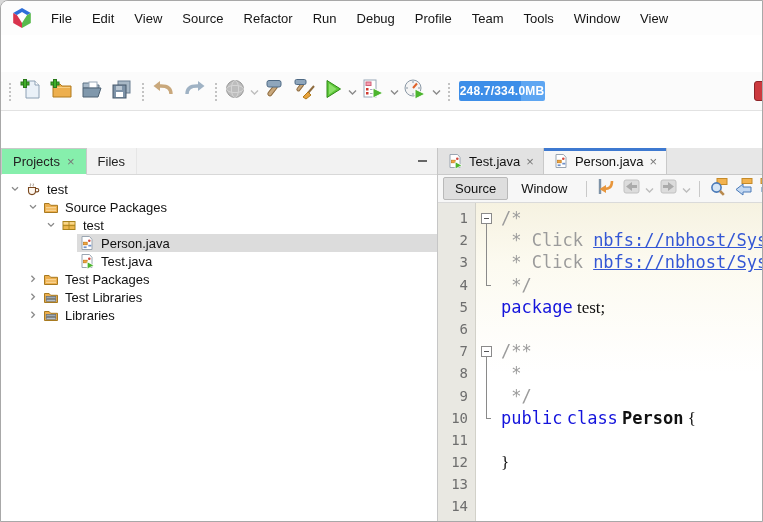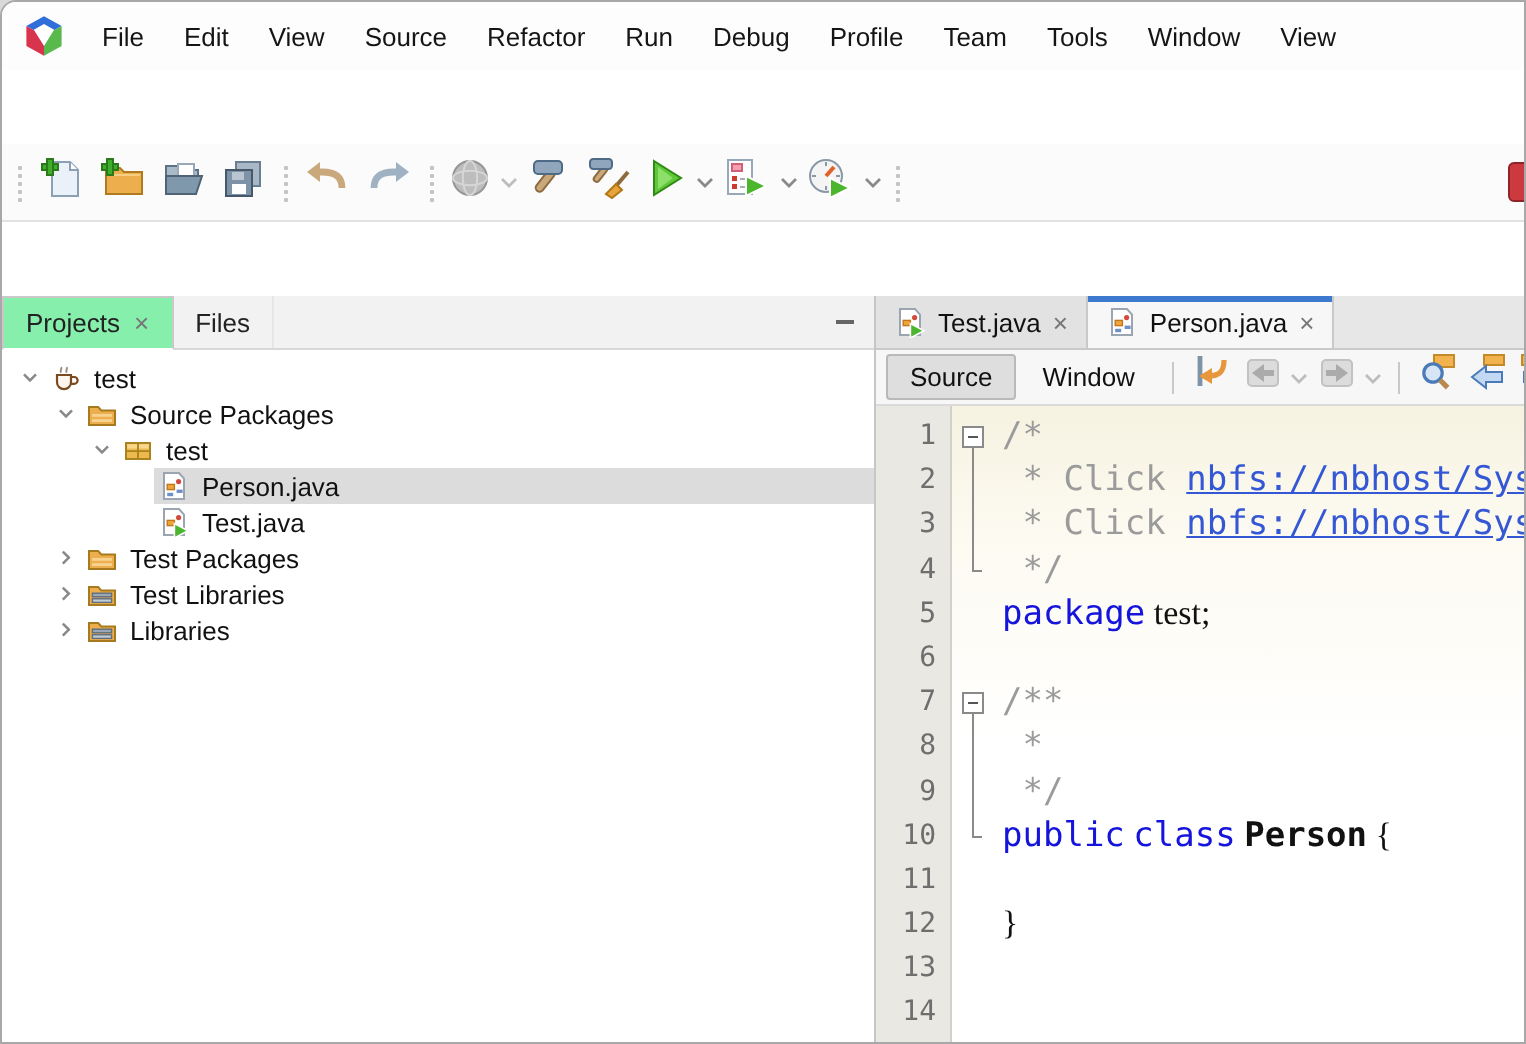--- a/index.html
+++ b/index.html
@@ -265,20 +265,21 @@
           </span></span>
       </span>
     <span class="tb-caret">
         <span><span class="ic">
             <svg width="9" height="7" viewBox="0 0 9 7">
               <path d="M1 1.5l3.5 3.5L8 1.5" fill="none" stroke="#8a8a8a" stroke-width="1.4"></path>
             </svg>
           </span></span>
       </span>
     <span class="tb-handle"></span>
+    <div class="memory">248.7/334.0MB</div>
     <div class="red-sliver"></div>
   </div>
 
   <div class="main">
 
     <div class="left-panel">
       <div class="panel-tabs" id="panel-tabs">
         <div class="ptab active">
             <span>Projects</span>
             <span class="tab-close">×</span>

